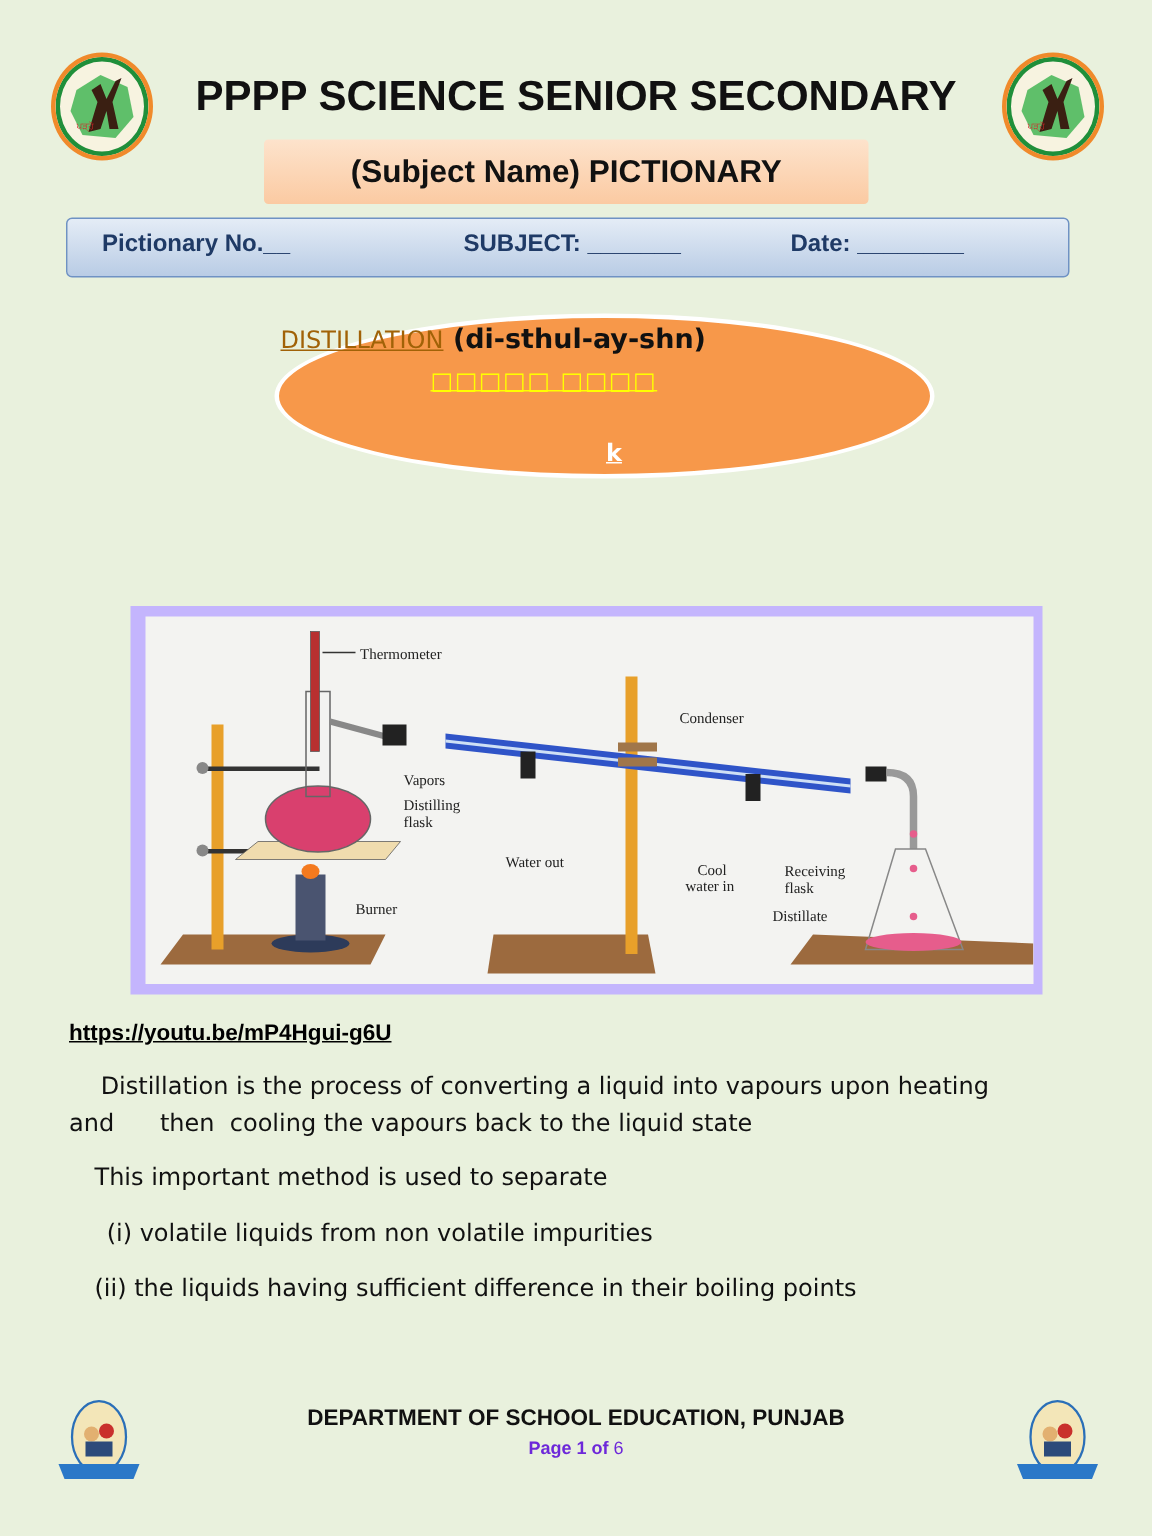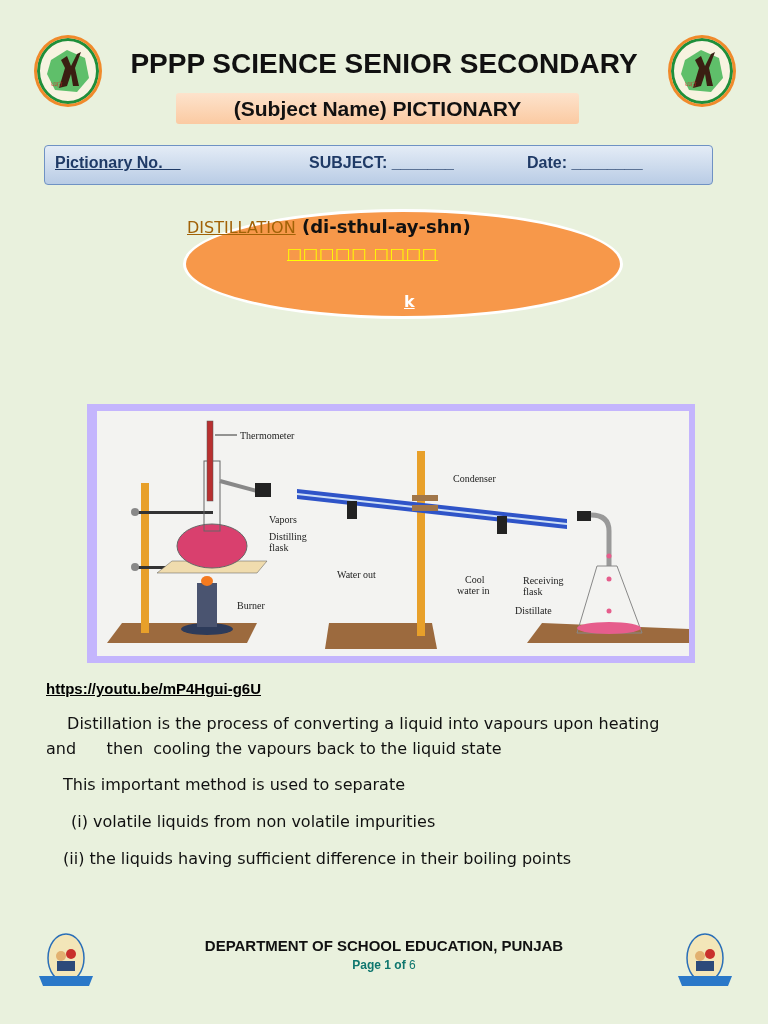--- a/index.html
+++ b/index.html
@@ -16,21 +16,21 @@
     border: 3px solid #f08a2b;
     box-shadow: inset 0 0 0 3px #1f8f3a;
     overflow: hidden;
   }
   .logo-top svg { width: 100%; height: 100%; }
   .title {
     left: 0; width: 768px; text-align: center;
     top: 48px; font-size: 28px; font-weight: bold; color: #111;
   }
   .subject-box {
-    left: 176px; top: 93px; width: 403px; height: 31px;
+    left: 176px; top: 93px; width: 403px; height: 43px;
     background: linear-gradient(#fde3cc, #fbcaa2);
     border-radius: 3px;
     display: flex; align-items: center; justify-content: center;
     font-size: 21px; font-weight: bold; color: #111;
   }
   .info-bar {
     left: 44px; top: 145px; width: 669px; height: 40px;
     background: linear-gradient(#e4ecf6, #b9cce5);
     border: 1px solid #6f92c4; border-radius: 4px;
     box-sizing: border-box;
@@ -72,21 +72,21 @@
   .para {
     font-family: "DejaVu Sans", sans-serif; font-size: 16px; color: #111;
     white-space: pre;
   }
   .footer-title {
     left: 0; width: 768px; text-align: center; top: 937px;
     font-size: 15px; font-weight: bold; color: #111;
   }
   .footer-page {
     left: 0; width: 768px; text-align: center; top: 958px;
-    font-size: 12px; color: #0f766e;
+    font-size: 12px; color: #6d28d9;
   }
   .footer-page b { font-weight: bold; }
   .logo-bottom { width: 58px; height: 62px; }
 </style>
 </head>
 <body>
 
 <div class="abs logo-top" style="left:34px;top:35px;">
   <svg viewBox="0 0 62 66">
     <polygon points="14,22 30,12 48,20 52,40 40,54 18,52 10,36" fill="#5fbf6a"></polygon>
@@ -102,21 +102,21 @@
   </svg>
 </div>
 
 <div class="abs title">PPPP SCIENCE SENIOR SECONDARY</div>
 
 <div class="abs subject-box">
   <span>(Subject Name) PICTIONARY</span>
 </div>
 
 <div class="abs info-bar">
-  <span style="left:10px;text-decoration:underline;">Pictionary No.__</span>
+  <span style="left:23px;">Pictionary No.__</span>
   <span style="left:238px;margin-left:26px;">SUBJECT: _______</span>
   <span style="left:482px;">Date: ________</span>
 </div>
 
 <div class="abs oval"></div>
 <div class="abs term">
   <span class="word">DISTILLATION</span>
   <span>(di-sthul-ay-shn)</span>
 </div>
 <div class="abs translit">□□□□□ □□□□</div>

